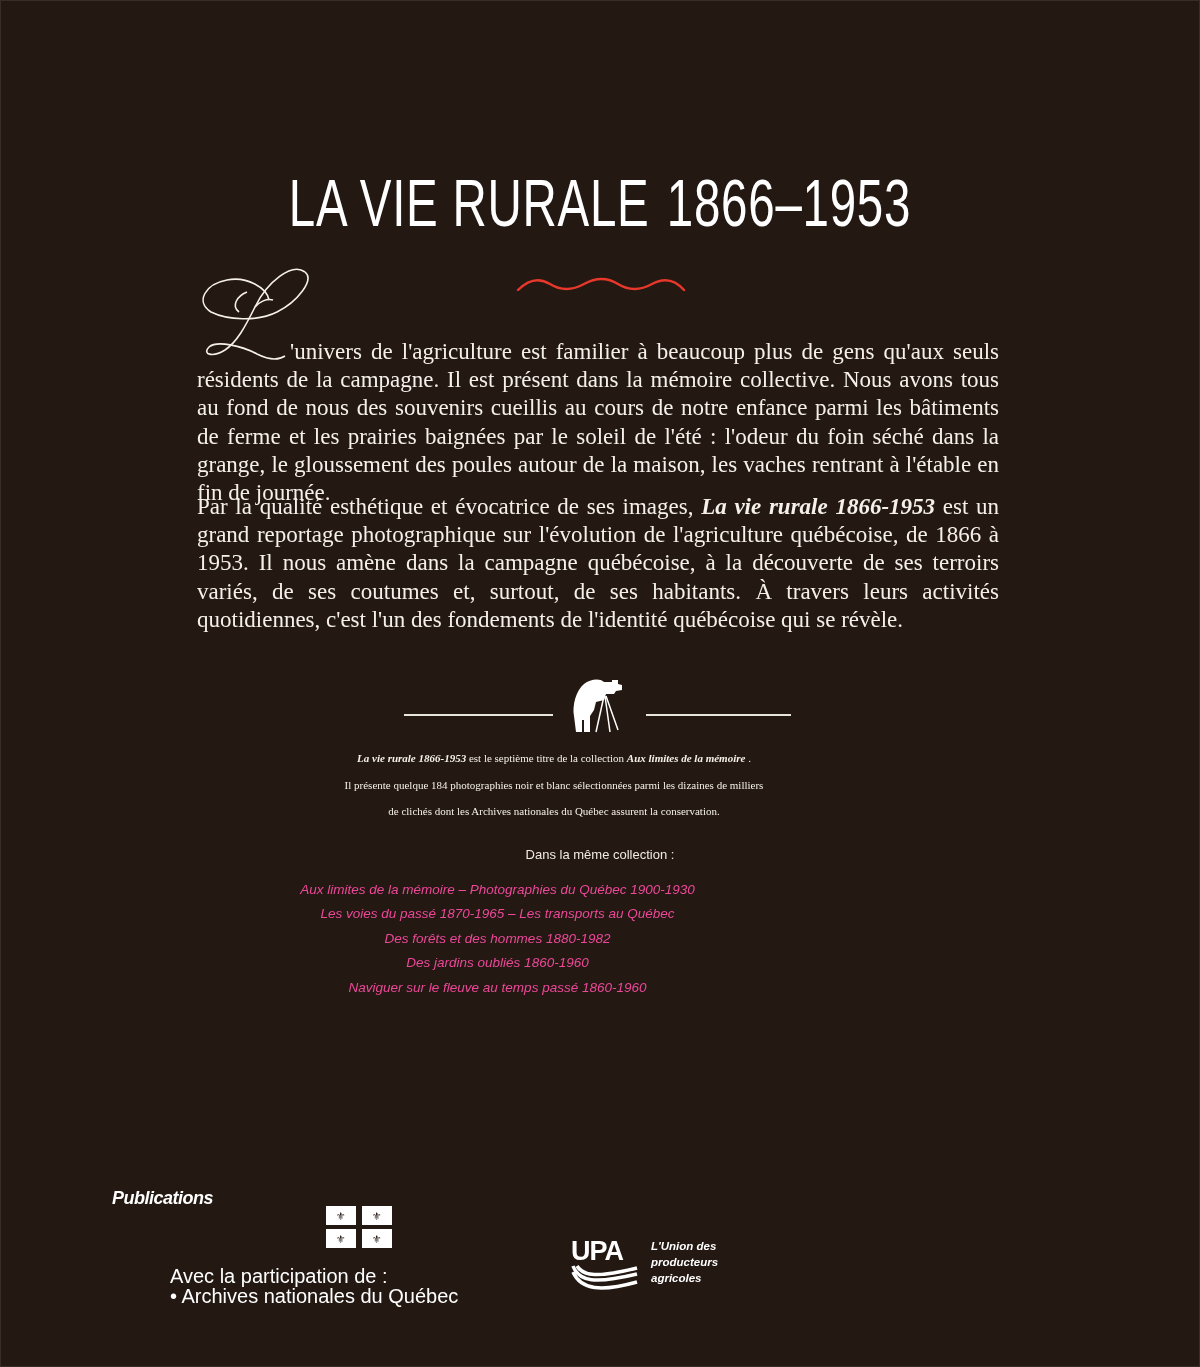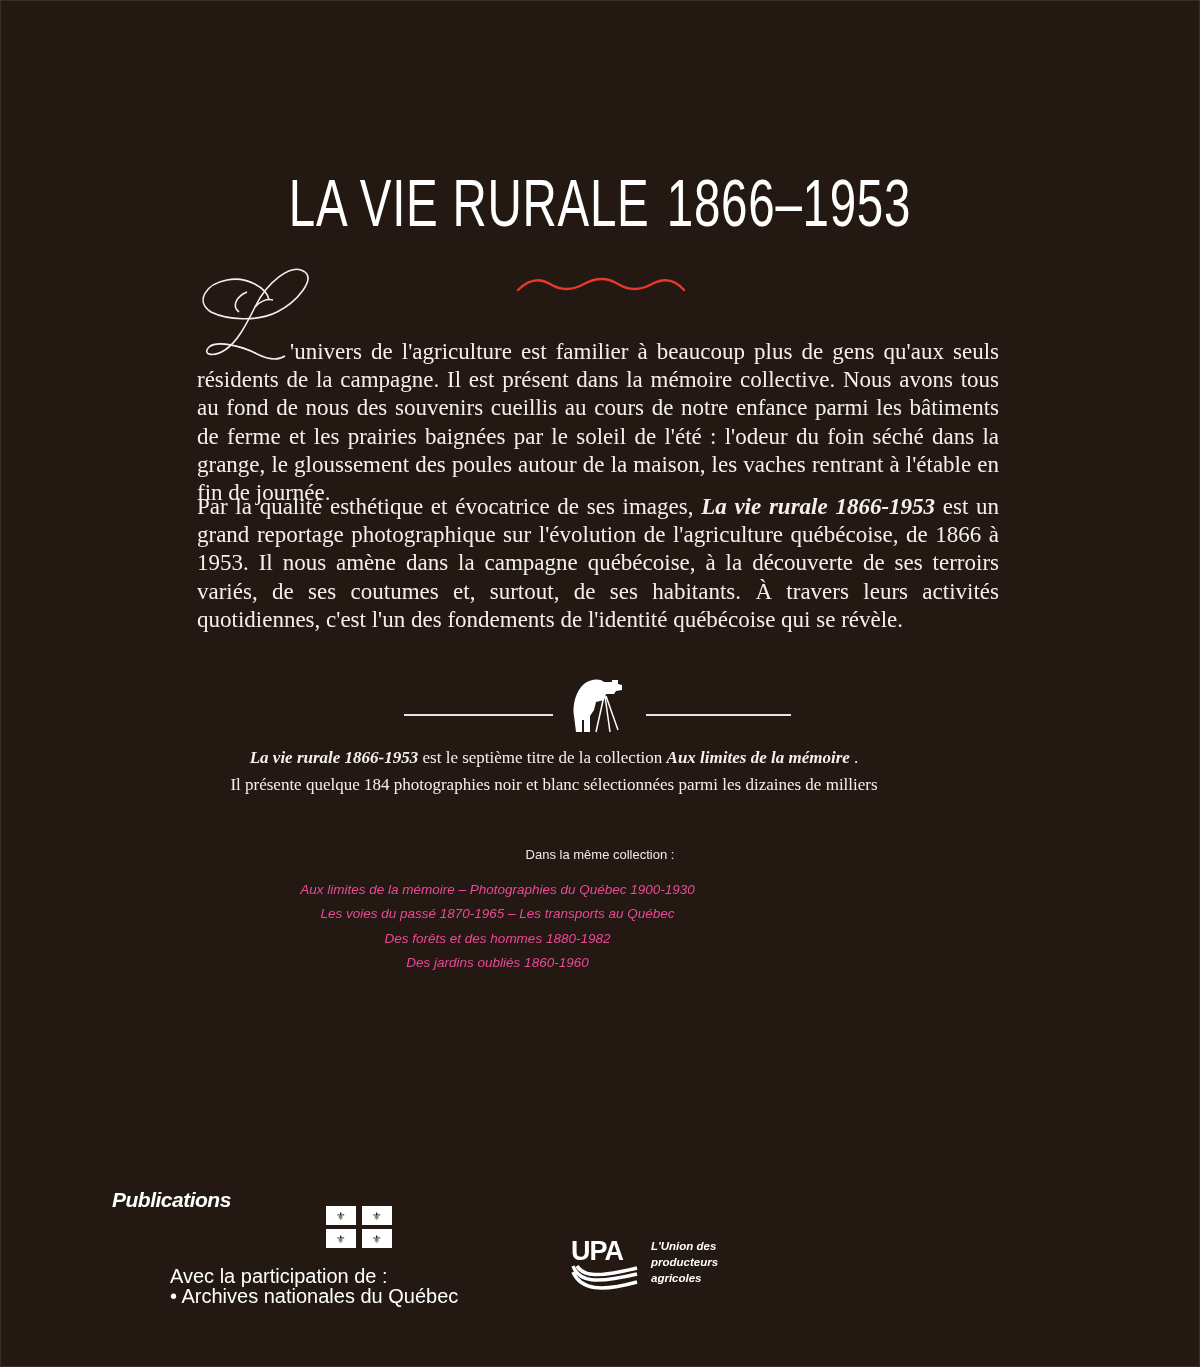--- a/index.html
+++ b/index.html
@@ -42,41 +42,41 @@
 
   .divider-line { position: absolute; top: 714px; height: 2px; background: #e8e4de; }
   .divider-line.left { left: 404px; width: 149px; }
   .divider-line.right { left: 646px; width: 145px; }
   .camera { position: absolute; top: 676px; left: 568px; width: 56px; height: 58px; }
 
   .credits {
     position: absolute; top: 745px; left: 0; width: 1108px;
     text-align: center;
     font-family: "Liberation Serif", serif;
-    font-size: 17px; line-height: 26.5px; color: #f5f1ea;
+    font-size: 11px; line-height: 26.5px; color: #f5f1ea;
   }
   .credits div { margin: 0; }
 
   .collection-heading {
     position: absolute; top: 847px; left: 0; width: 1200px; text-align: center;
     font-family: "Liberation Sans", sans-serif; font-size: 13px; color: #f0ebe4;
   }
   .collection-list {
     position: absolute; top: 878px; left: 0; width: 995px; text-align: center;
     font-family: "Liberation Sans", sans-serif; font-style: italic;
     font-size: 13.5px; line-height: 24.4px; color: #ec4899;
     list-style: none; margin: 0; padding: 0;
   }
 
   
   .pq-logo { position: absolute; top: 1188px; left: 112px; width: 300px; height: 72px; }
   .pq-publications {
     position: absolute; top: 0; left: 0;
     font-family: "Liberation Sans", sans-serif; font-weight: bold; font-style: italic;
-    font-size: 21px; color: #fff; letter-spacing: -0.5px;
+    font-size: 18px; color: #fff; letter-spacing: -0.5px;
   }
   .pq-quebec {
     position: absolute; top: 14px; left: 54px;
     font-family: "Liberation Serif", serif;
     font-size: 46px; color: #fff; letter-spacing: -2px;
   }
   .pq-flag { position: absolute; top: 18px; left: 214px; width: 66px; height: 42px; }
 
   .pq-participation {
     position: absolute; top: 1266px; left: 170px;
@@ -129,29 +129,31 @@
     <line x1="36" y1="20" x2="28" y2="56"></line>
     <line x1="37" y1="20" x2="42" y2="56"></line>
     <line x1="38" y1="20" x2="50" y2="54"></line>
   </g>
 </svg>
 <div class="divider-line right"></div>
 
 <div class="credits">
   <div><em>La vie rurale 1866-1953</em><span> est le septième titre de la collection </span><em>Aux limites de la mémoire</em><span> .</span></div>
   <div>Il présente quelque 184 photographies noir et blanc sélectionnées parmi les dizaines de milliers</div>
+  <div>de clichés dont les Archives nationales du Québec assurent la conservation.</div>
 </div>
 
 <div class="collection-heading">Dans la même collection :</div>
 
 <ul class="collection-list">
   <li>Aux limites de la mémoire – Photographies du Québec 1900-1930</li>
   <li>Les voies du passé 1870-1965 – Les transports au Québec</li>
   <li>Des forêts et des hommes 1880-1982</li>
   <li>Des jardins oubliés 1860-1960</li>
+  <li>Naviguer sur le fleuve au temps passé 1860-1960</li>
 </ul>
 
 <div class="pq-logo">
   <div class="pq-publications">Publications</div>
   <svg class="pq-flag" viewBox="0 0 66 42">
     <rect x="0" y="0" width="30" height="19" fill="#fff"></rect>
     <rect x="36" y="0" width="30" height="19" fill="#fff"></rect>
     <rect x="0" y="23" width="30" height="19" fill="#fff"></rect>
     <rect x="36" y="23" width="30" height="19" fill="#fff"></rect>
     <g fill="#231812" font-family="DejaVu Sans, sans-serif" font-size="11" text-anchor="middle">

